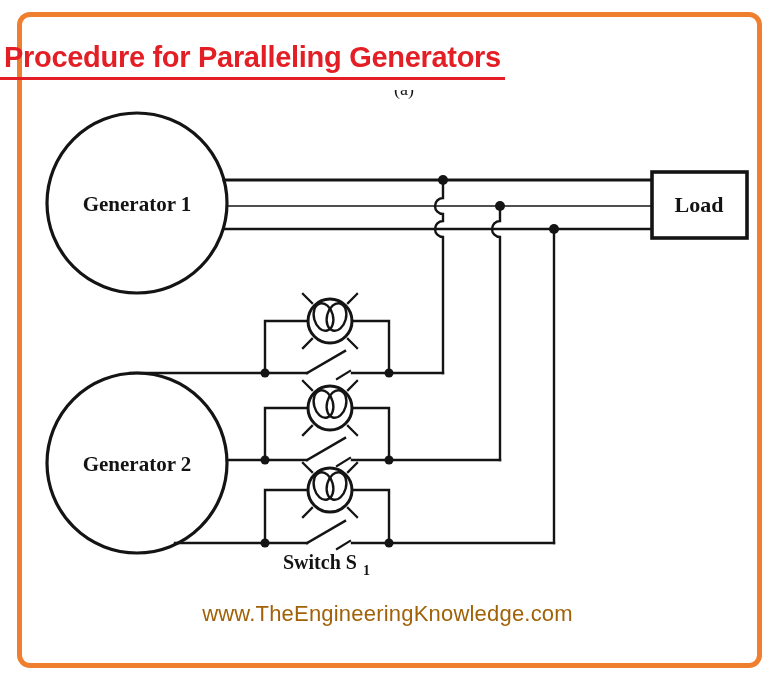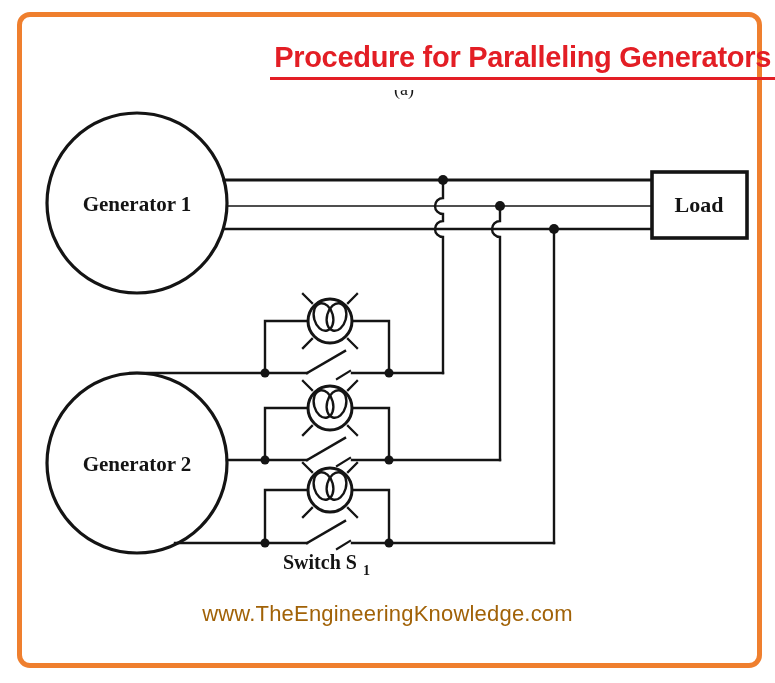--- a/index.html
+++ b/index.html
@@ -5,21 +5,21 @@
   html,body{margin:0;padding:0;}
   body{
     width:775px;height:683px;position:relative;background:#ffffff;
     font-family:"Liberation Sans", sans-serif;overflow:hidden;
   }
   .frame{
     position:absolute;left:17px;top:12px;width:735px;height:646px;
     border:5px solid #EF7F2E;border-radius:13px;background:transparent;
   }
   .title-wrap{
-    position:absolute;left:0;top:41px;width:775px;text-align:right;
+    position:absolute;left:0;top:41px;width:775px;text-align:left;
   }
   .title{
     display:inline-block;
     font-size:29px;font-weight:700;letter-spacing:-0.3px;
     color:#E31E25;border-bottom:3px solid #E31E25;padding:0 4px 3px 4px;
     line-height:33px;
   }
   .caption-frag{
     position:absolute;left:394px;top:90px;width:40px;height:10px;
     overflow:hidden;color:#141414;

